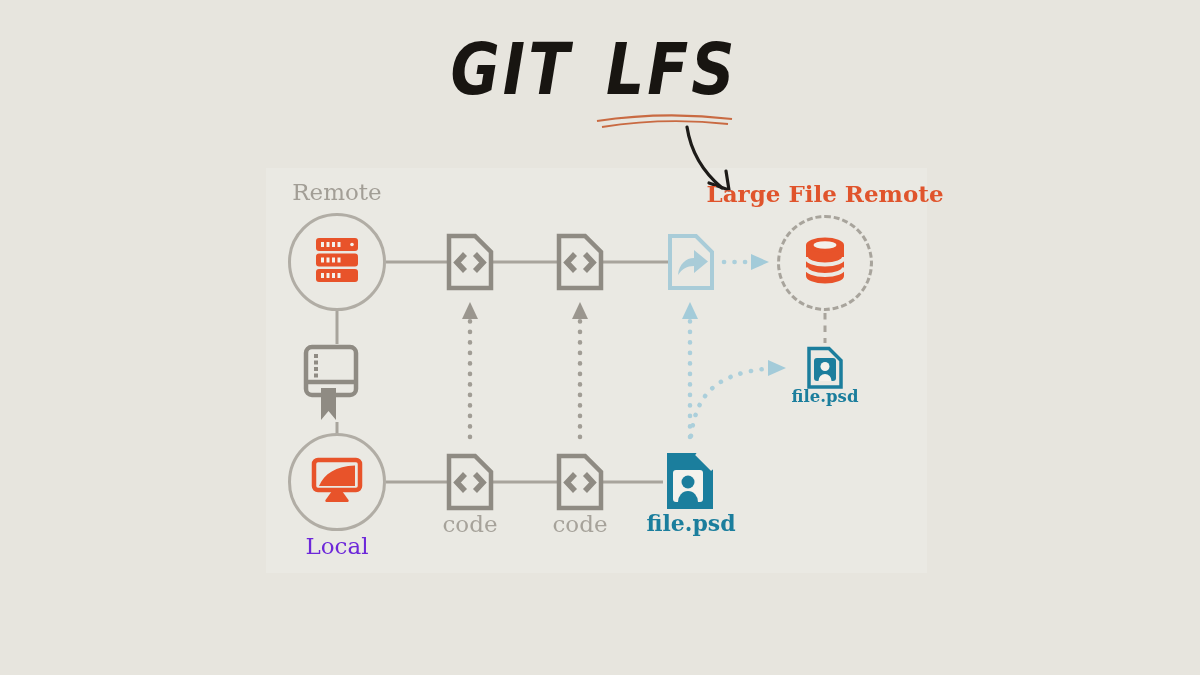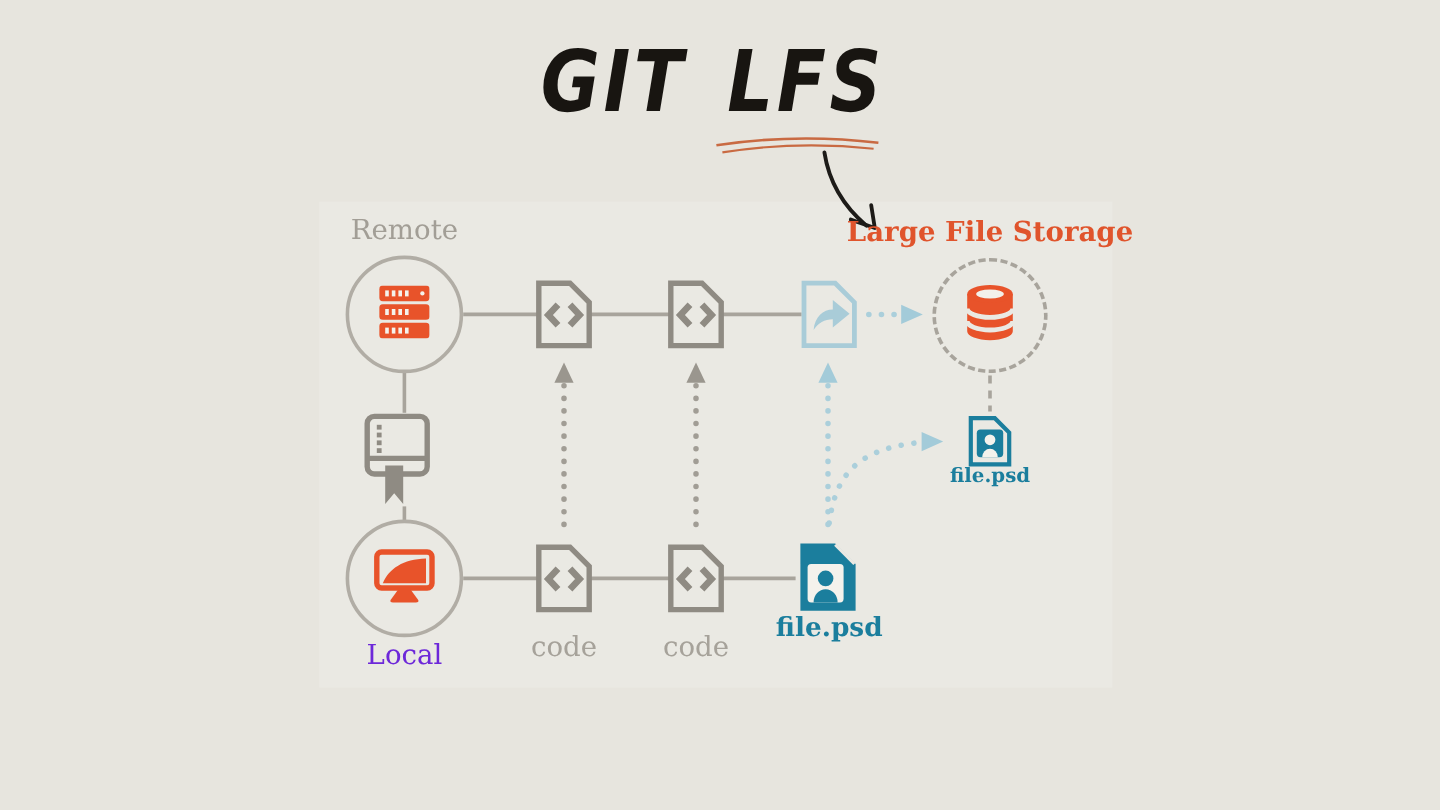--- a/index.html
+++ b/index.html
@@ -14,21 +14,21 @@
 
   .icon-box{position:absolute;z-index:2;display:flex;align-items:center;justify-content:center;}
   .circle{position:absolute;z-index:2;background:#eae9e3;border-radius:50%;box-sizing:border-box;
           display:flex;align-items:center;justify-content:center;}
   .circle.solid{border:3.5px solid #b1ada5;}
   .circle.dashed{border:3px dashed #a8a49c;}
 
   .lbl{position:absolute;z-index:3;white-space:nowrap;transform:translateX(-50%);}
   .lbl-remote{left:337px;top:179px;font-size:23px;color:#a29e96;}
   .lbl-local{left:337px;top:533px;font-size:23px;color:#6d28d9;}
-  .lbl-code{top:511px;font-size:23px;color:#a6a29a;margin-top:16px;}
+  .lbl-code{top:511px;font-size:23px;color:#a6a29a;}
   .lbl-code.c1{left:470px;} .lbl-code.c2{left:580px;}
   .lbl-psd{left:691px;top:510px;font-size:22px;font-weight:bold;color:#1b7e9d;}
   .lbl-psd-small{left:825px;top:387px;font-size:16.5px;font-weight:600;color:#1b7e9d;}
   .lbl-lfs{left:825px;top:180px;font-size:23px;font-weight:bold;color:#e0542c;}
 </style>
 </head>
 <body>
 
 <div class="stage">
 
@@ -205,15 +205,15 @@
       <path d="M15,52 a10,11 0 0 1 20,0 Z" fill="#1b7e9d"></path>
     </svg>
   </div>
 
   <div class="lbl lbl-remote">Remote</div>
   <div class="lbl lbl-local">Local</div>
   <div class="lbl lbl-code c1">code</div>
   <div class="lbl lbl-code c2">code</div>
   <div class="lbl lbl-psd">file.psd</div>
   <div class="lbl lbl-psd-small">file.psd</div>
-  <div class="lbl lbl-lfs">Large File Storage</div>
+  <div class="lbl lbl-lfs">Large File Remote</div>
 
 </div>
 
 </body></html>

